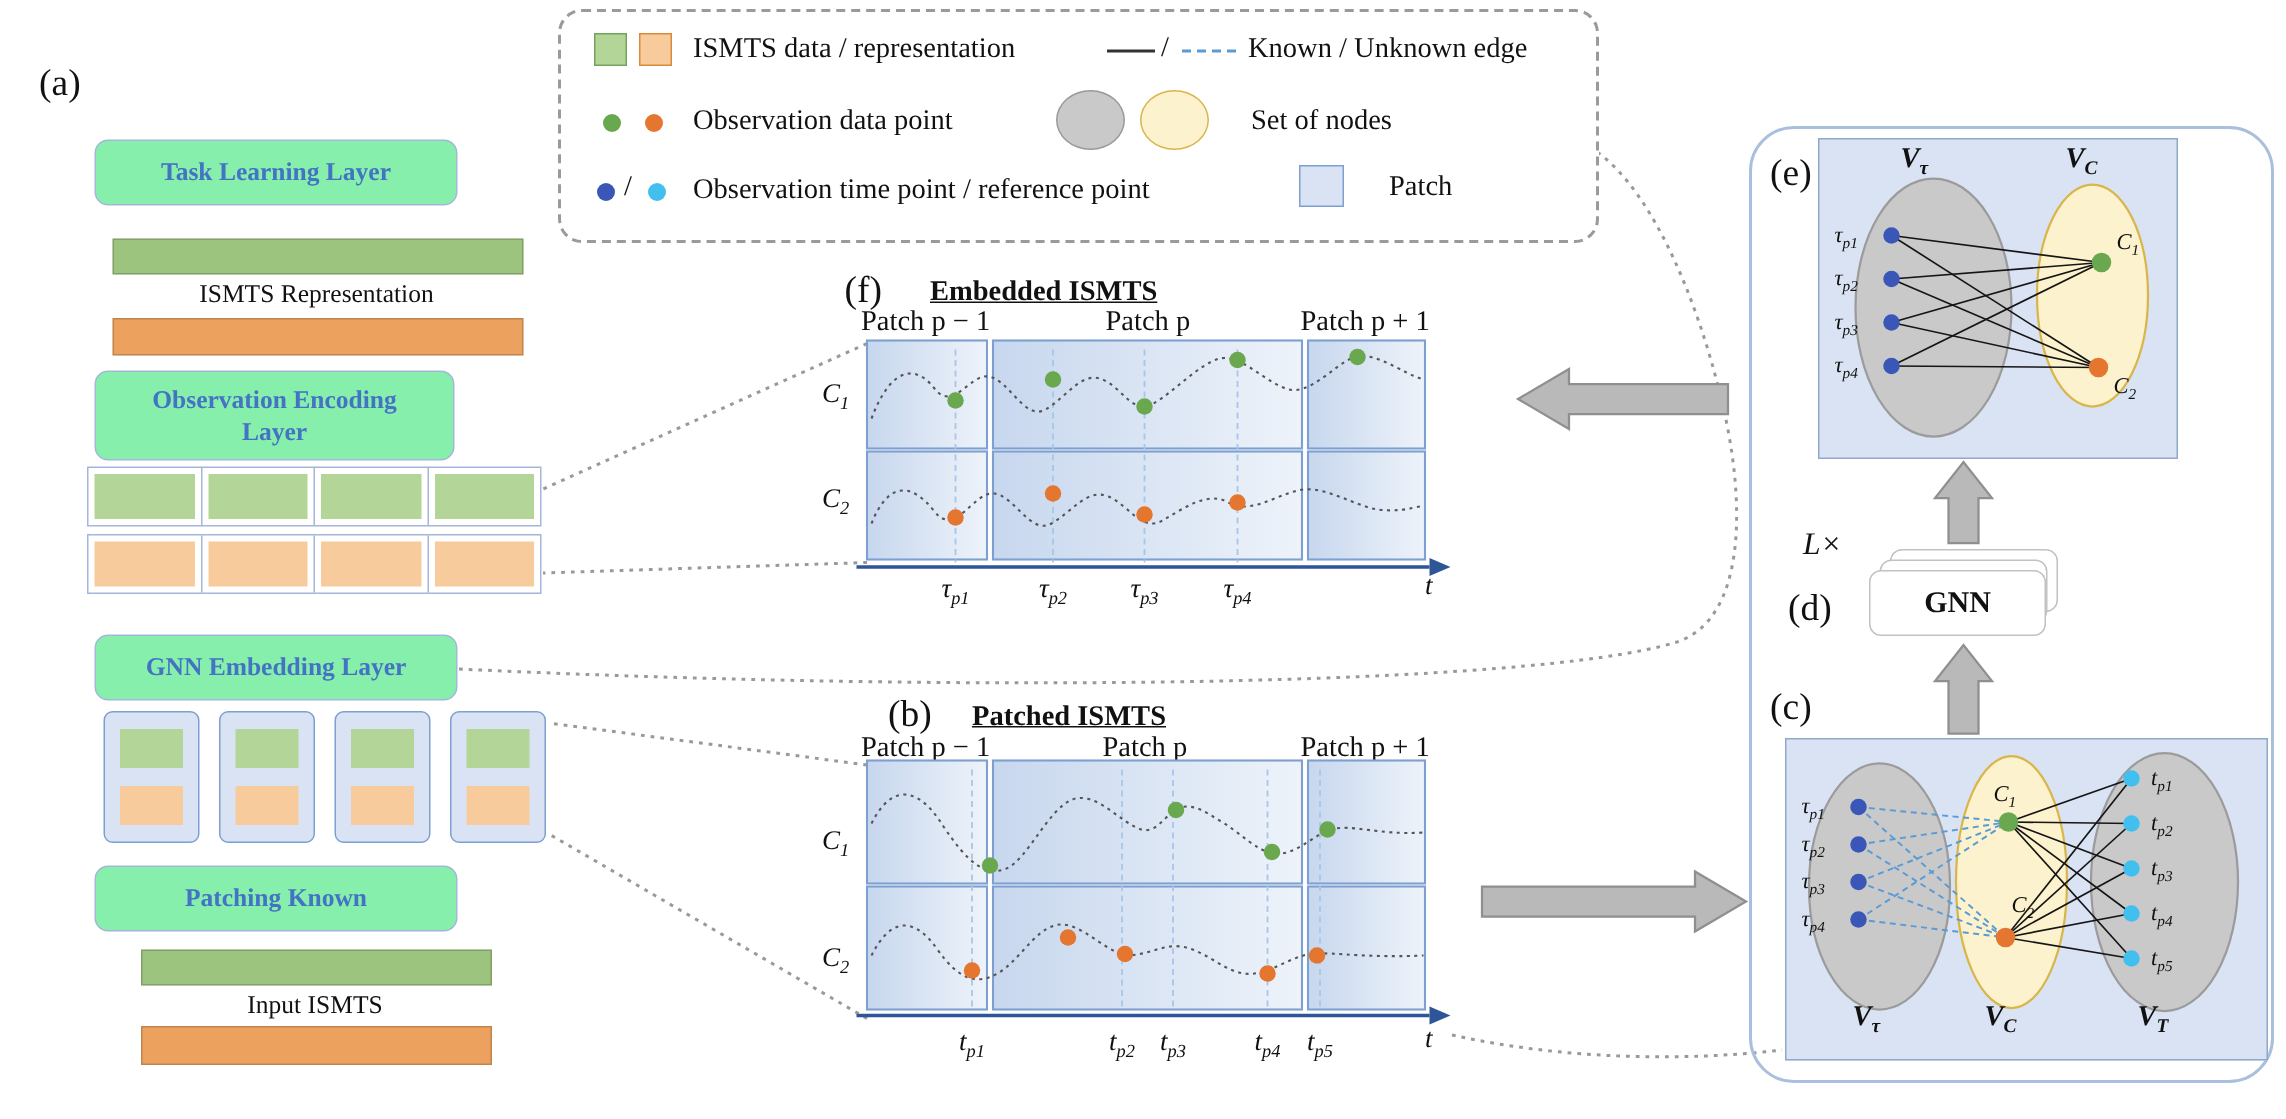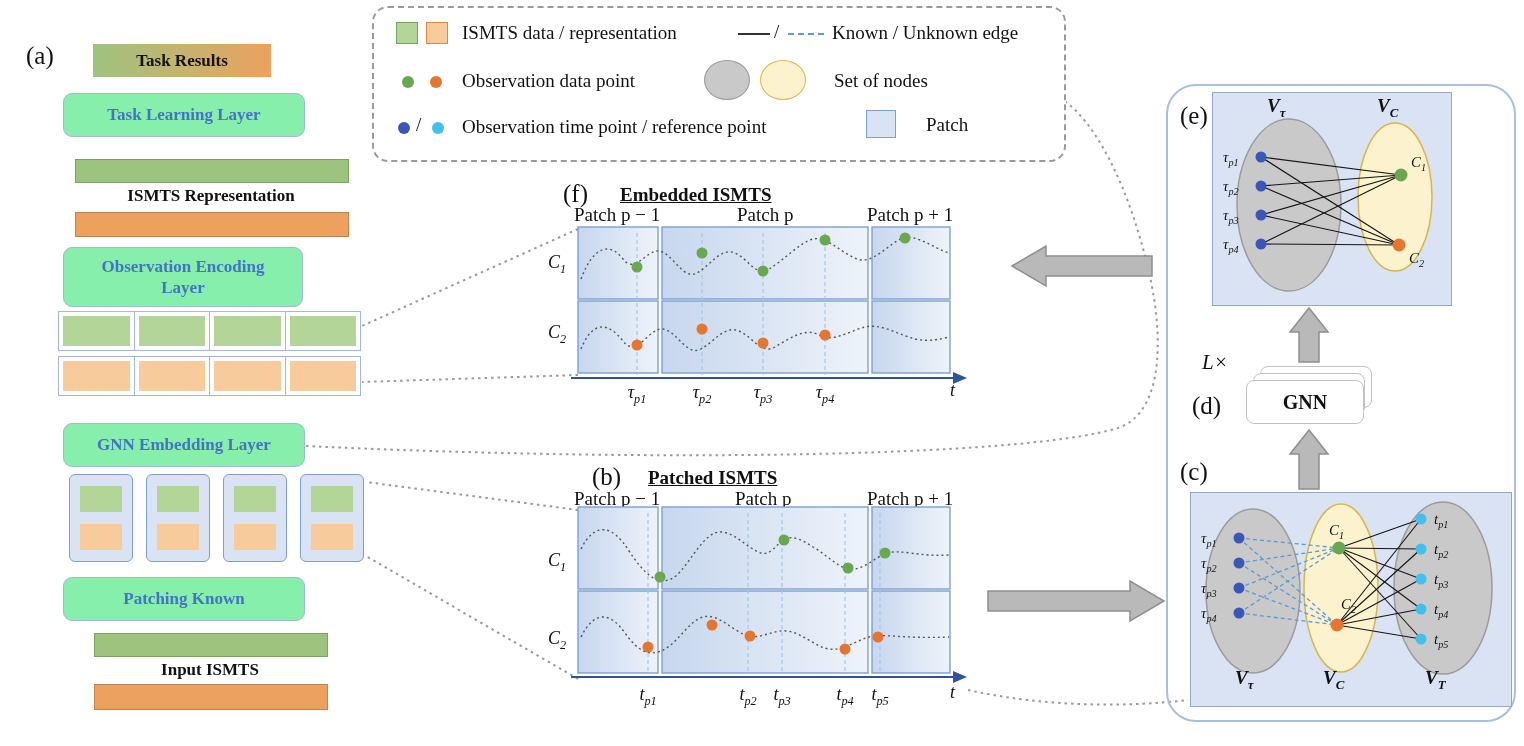--- a/index.html
+++ b/index.html
@@ -8,21 +8,21 @@
   .abs{position:absolute;}
   .flabel{font-size:25px;}
   .grad-box{background:linear-gradient(90deg,var(--green_fill,#9dc47f),var(--orange_fill,#eda15f));
             display:flex;align-items:center;justify-content:center;font-weight:bold;font-size:17px;}
   .layer-box{background:#86efac;border:1.8px solid var(--box_border,#a4b6da);border-radius:9px;
              display:flex;align-items:center;justify-content:center;text-align:center;
              color:var(--blue_text,#4472c4);font-weight:bold;font-size:17px;line-height:1.25;}
   .bar{border:1px solid rgba(0,0,0,0.18);}
   .bar.green{background:var(--green_fill,#9dc47f);}
   .bar.orange{background:var(--orange_fill,#eda15f);}
-  .black-label{text-align:center;font-weight:bold;font-size:17px;}
+  .black-label{text-align:center;font-weight:normal;font-size:17px;}
   .cells-row{border:1.8px solid var(--box_border,#a4b6da);background:#fff;display:flex;box-sizing:border-box;}
   .cellslot{flex:1;padding:4px;box-sizing:border-box;}
   .cellslot + .cellslot{border-left:1.8px solid var(--box_border,#a4b6da);}
   .cellfill{width:100%;height:100%;}
   .cellfill.green{background:var(--green_light,#b3d598);}
   .cellfill.orange{background:var(--orange_light,#f8cb9c);}
   .patch-mini{width:64px;height:88px;background:var(--patch_fill,#dae3f3);
               border:1.8px solid var(--patch_border,#7da0d0);border-radius:6px;box-sizing:border-box;
               display:flex;flex-direction:column;align-items:center;justify-content:space-evenly;}
   .mini{width:42px;height:26px;}
@@ -72,23 +72,20 @@
     <path class="conn" d="M 306 446 C 640 462, 1020 458, 1118 428 C 1166 412, 1163 330, 1148 268 C 1130 192, 1096 116, 1056 96"></path>
     <path class="conn" d="M 968 690 C 1040 706, 1120 708, 1188 700"></path>
     <polygon class="garrow" points="988,591 1130,591 1130,581 1164,601 1130,621 1130,611 988,611"></polygon>
     <polygon class="garrow" points="1152,256 1046,256 1046,246 1012,266 1046,286 1046,276 1152,276"></polygon>
     <polygon class="garrow" points="1299,489 1299,454 1290,454 1309,430 1328,454 1319,454 1319,489"></polygon>
     <polygon class="garrow" points="1299,362 1299,332 1290,332 1309,308 1328,332 1319,332 1319,362"></polygon>
   </svg>
 
   <span class="abs flabel" style="left:26px;top:42px">(a)</span>
 
-  <div class="abs grad-box" style="left:93px;top:44px;width:178px;height:33px">
-    <span>Task Results</span>
-  </div>
 
   <div class="abs layer-box" style="left:63px;top:93px;width:240px;height:42px">
     <span>Task Learning Layer</span>
   </div>
 
   <div class="abs bar green" style="left:75px;top:159px;width:272px;height:22px"></div>
   <div class="abs black-label" style="left:75px;top:186px;width:272px">ISMTS Representation</div>
   <div class="abs bar orange" style="left:75px;top:212px;width:272px;height:23px"></div>
 
   <div class="abs layer-box" style="left:63px;top:247px;width:240px;height:60px;padding:0 26px;box-sizing:border-box">

